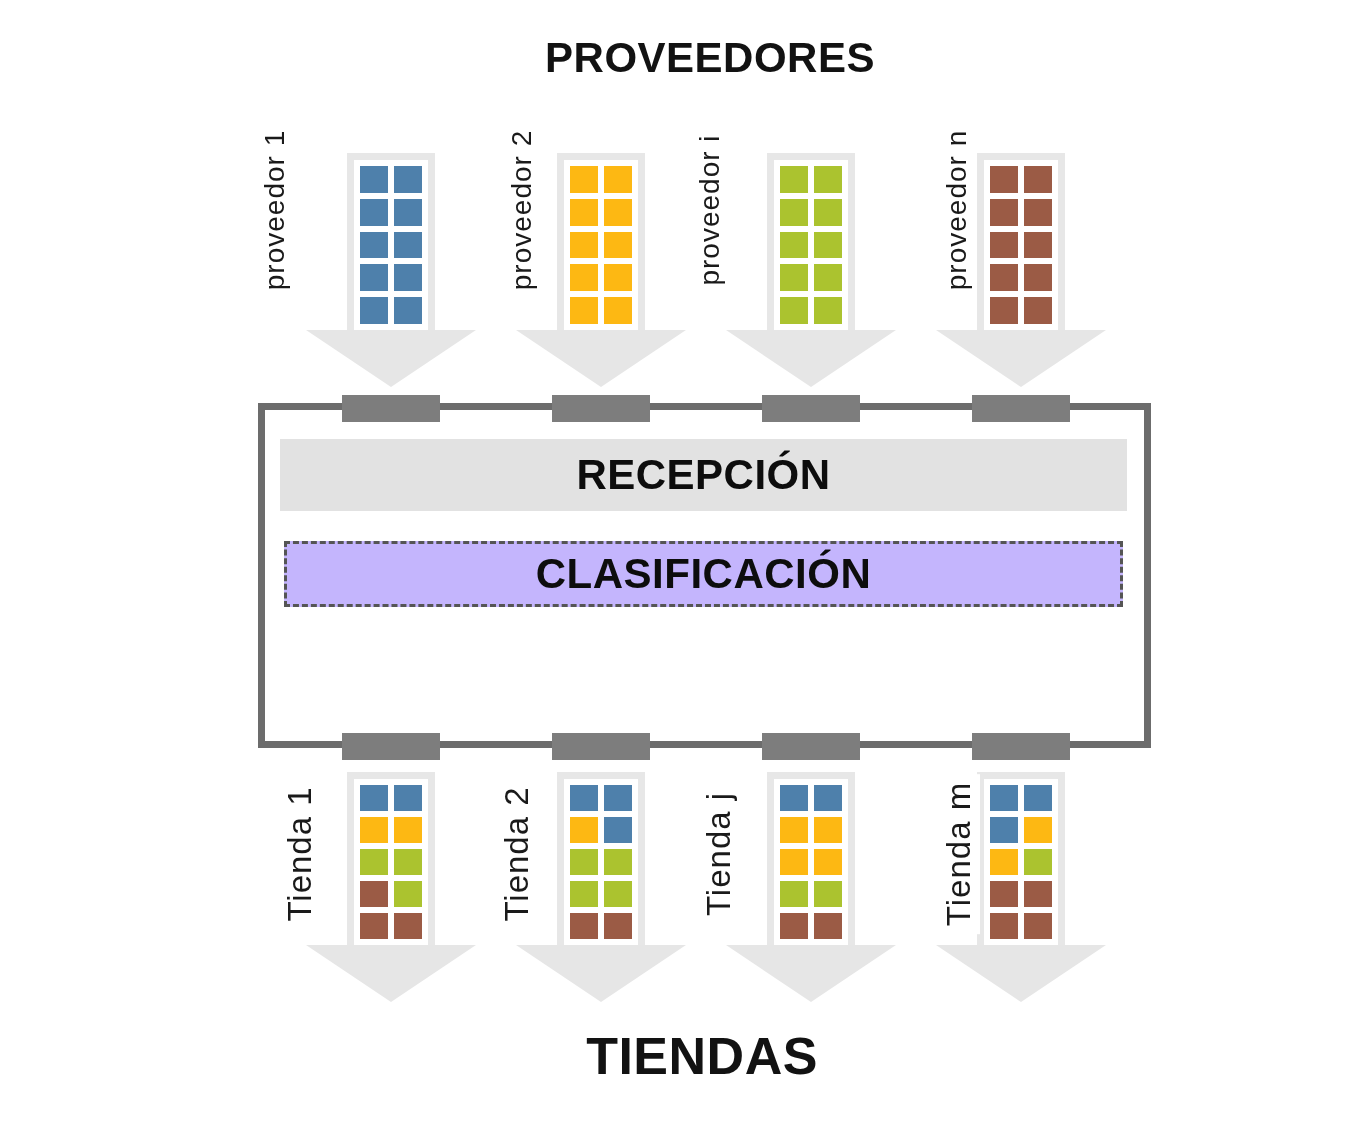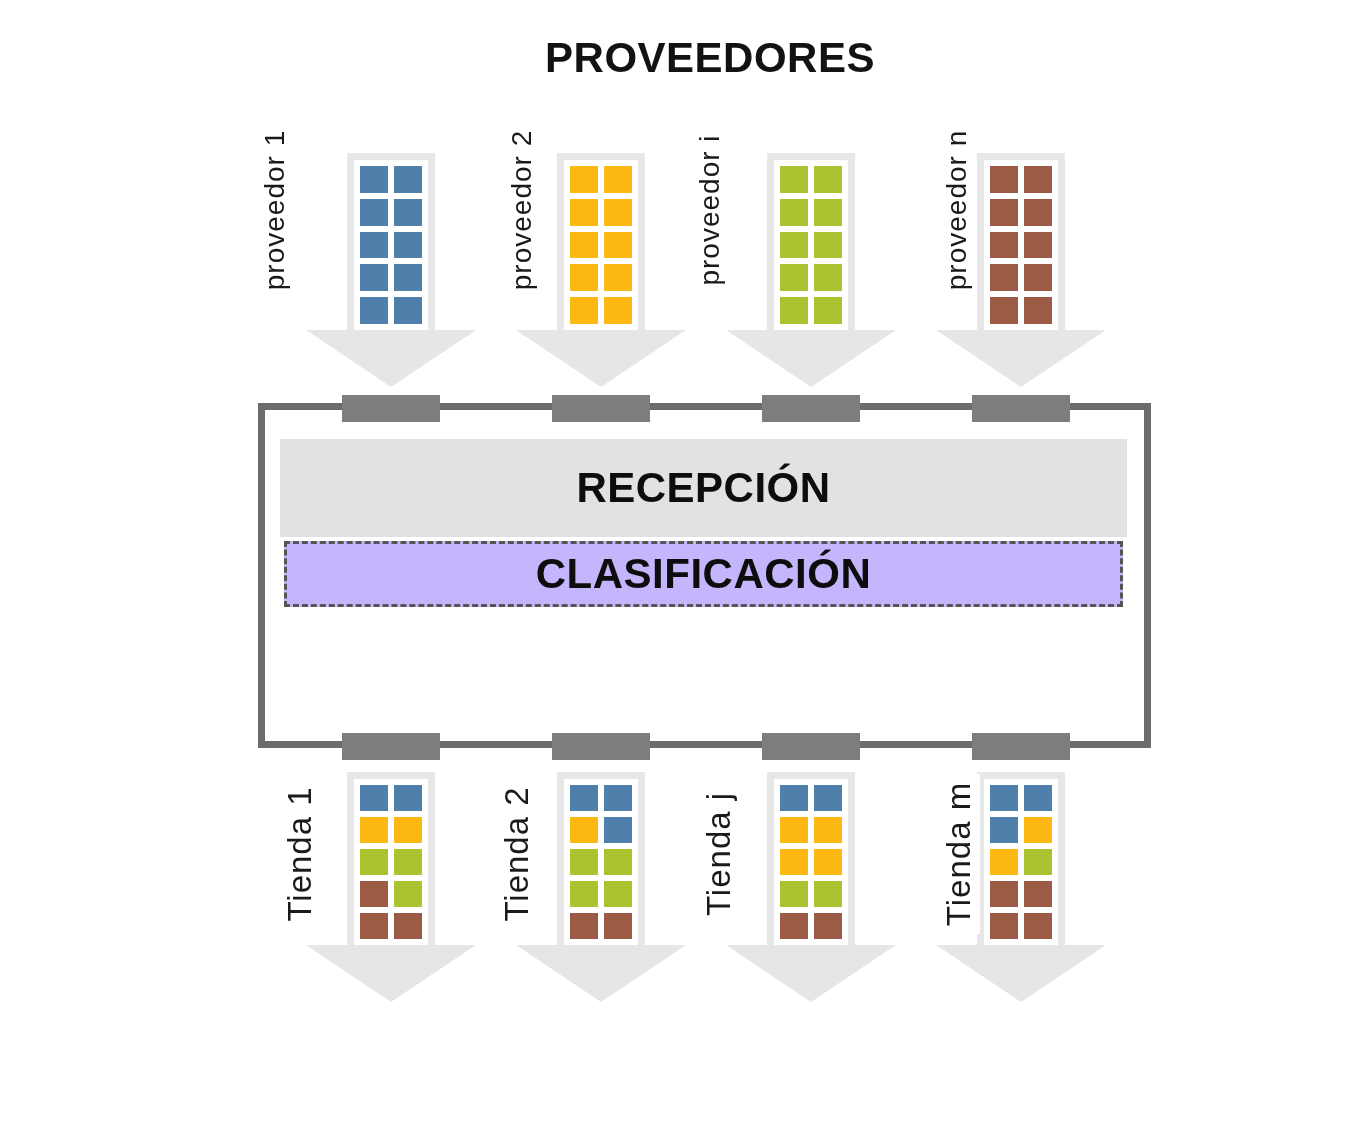--- a/index.html
+++ b/index.html
@@ -134,21 +134,21 @@
         <div class="sq" style="background: rgb(155, 91, 69);"></div>
         <div class="sq" style="background: rgb(155, 91, 69);"></div>
         <div class="sq" style="background: rgb(155, 91, 69);"></div>
         <div class="sq" style="background: rgb(155, 91, 69);"></div>
       </div>
   </div>
   <div class="arrow-head" style="left:911px;top:330px;"></div>
   <div class="door" style="left:947px;top:395px;"></div>
 
   <div class="dock-box"></div>
-  <div class="zone solid" style="left:255px;top:439px;width:847px;height:98px;">
+  <div class="zone solid" style="left:255px;top:439px;width:847px;height:72px;">
     <span>RECEPCIÓN</span>
   </div>
   <div class="zone dashed" style="left:259px;top:541px;width:839px;height:66px;">
     <span>CLASIFICACIÓN</span>
   </div>
 
   <div class="door" style="left:317px;top:733px;"></div>
   <div class="arrow-shaft" style="left:322px;top:772px;height:173px;">
     <div class="pallet">
         <div class="sq" style="background: rgb(78, 128, 171);"></div>
@@ -221,14 +221,15 @@
         <div class="sq" style="background: rgb(155, 91, 69);"></div>
         <div class="sq" style="background: rgb(155, 91, 69);"></div>
         <div class="sq" style="background: rgb(155, 91, 69);"></div>
       </div>
   </div>
   <div class="arrow-head" style="left:911px;top:945px;"></div>
   <div class="vlabel store" style="left:934px;top:854px;">
       <span>Tienda m</span>
     </div>
 
+  <div class="title bottom">TIENDAS</div>
 
 </div>
 
 </body></html>

